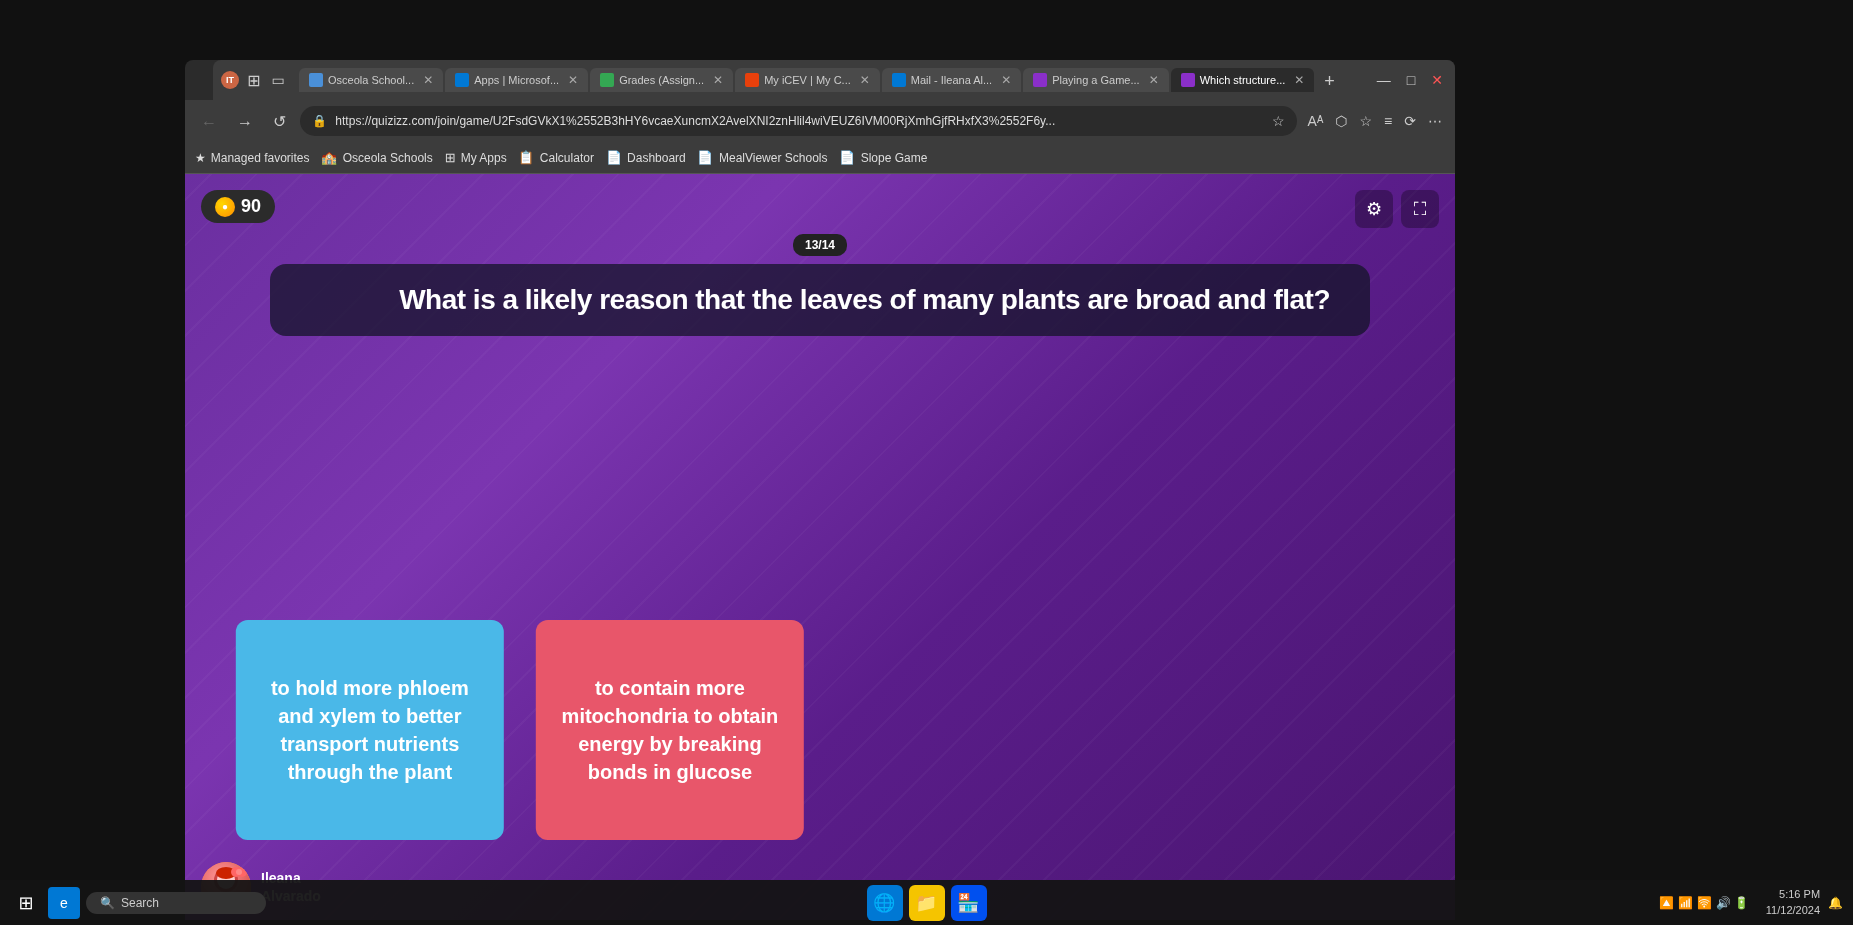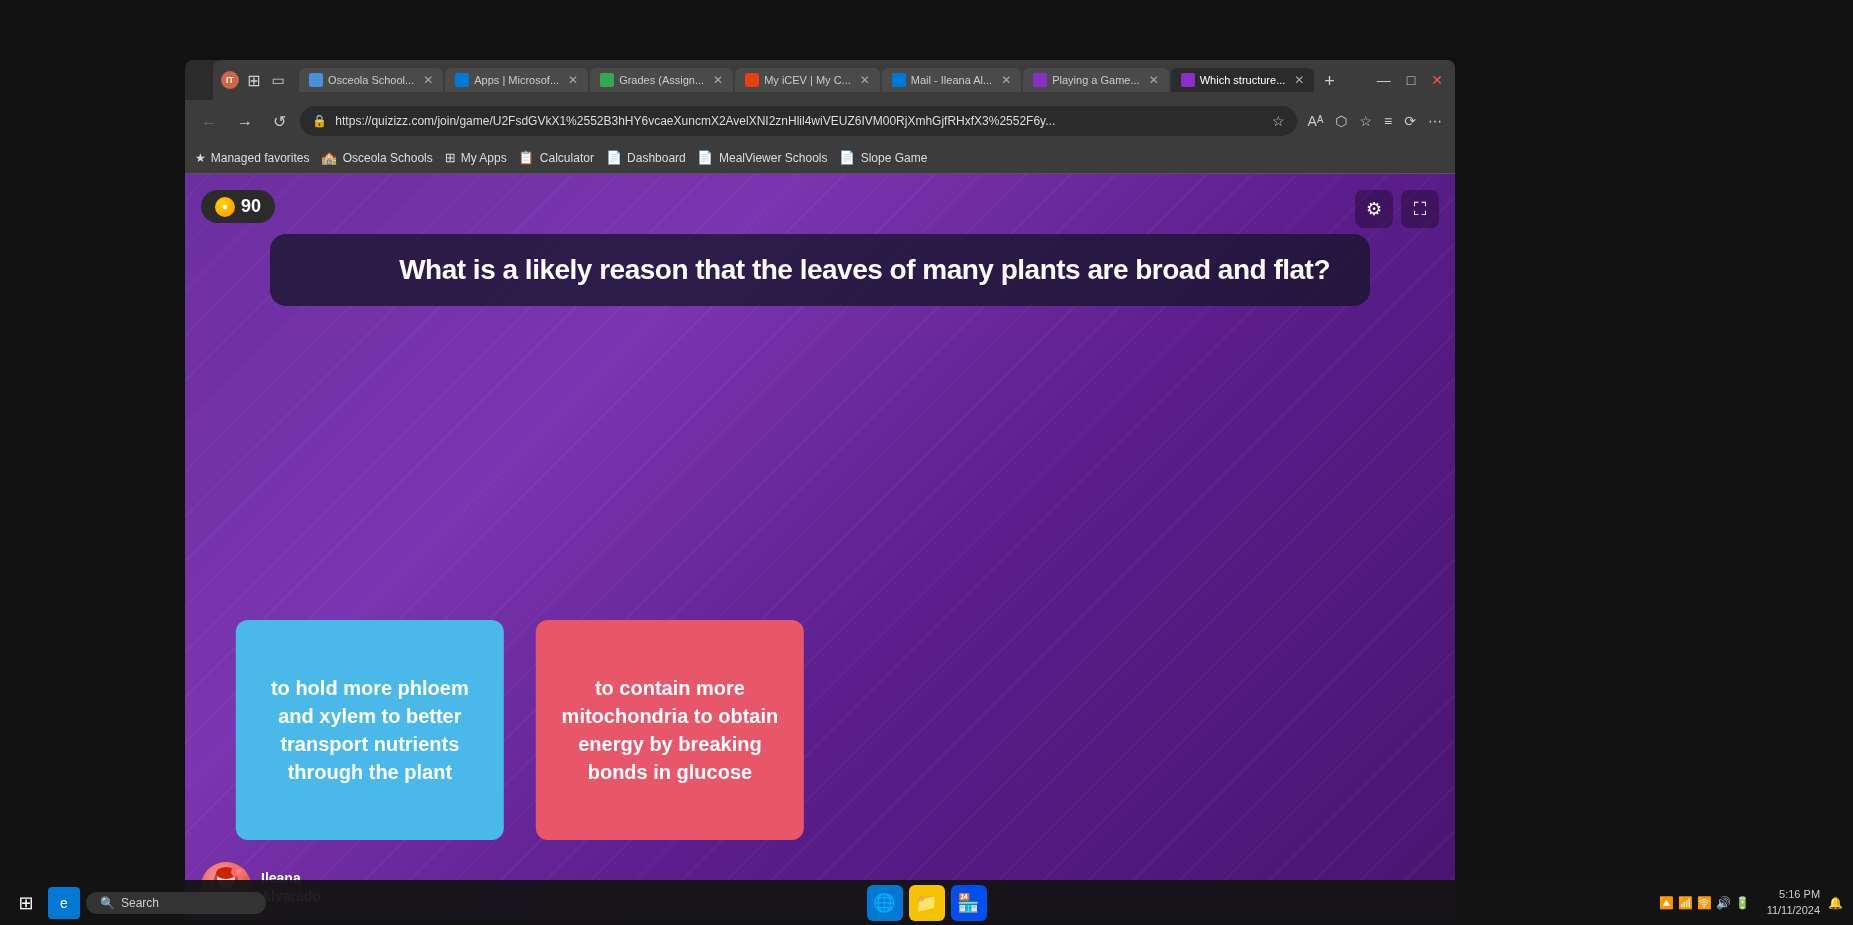--- a/index.html
+++ b/index.html
@@ -543,20 +543,23 @@
     <div class="top-right-controls">
       <div class="control-btn">
         <span>⚙</span>
       </div>
       <div class="control-btn">
         <span>⛶</span>
       </div>
     </div>
 
     <div class="question-container">
+      <div style="text-align:center;margin-bottom:8px;">
+        <span style="background:#222;color:#fff;font-size:12px;font-weight:bold;padding:4px 12px;border-radius:10px;display:inline-block;">13/14</span>
+      </div>
       <div class="question-box">
         <p class="question-text">What is a likely reason that the leaves of many plants are broad and flat?</p>
       </div>
     </div>
 
     <div class="answers-grid">
       <div class="answer-card" style="background:#4ab8e8;">
         <span class="answer-text">to hold more phloem and xylem to better transport nutrients through the plant</span>
       </div>
       <div class="answer-card" style="background:#e8566a;">
@@ -615,17 +618,17 @@
   <div class="taskbar-right">
     <div class="sys-tray">
       <span class="sys-icon">🔼</span>
       <span class="sys-icon">📶</span>
       <span class="sys-icon">🛜</span>
       <span class="sys-icon">🔊</span>
       <span class="sys-icon">🔋</span>
     </div>
     <div class="taskbar-time">
       <div>5:16 PM</div>
-      <div>11/11/2024</div>
+      <div>11/12/2024</div>
     </div>
     <span class="sys-icon">🔔</span>
   </div>
 </div>
 
 </body></html>

